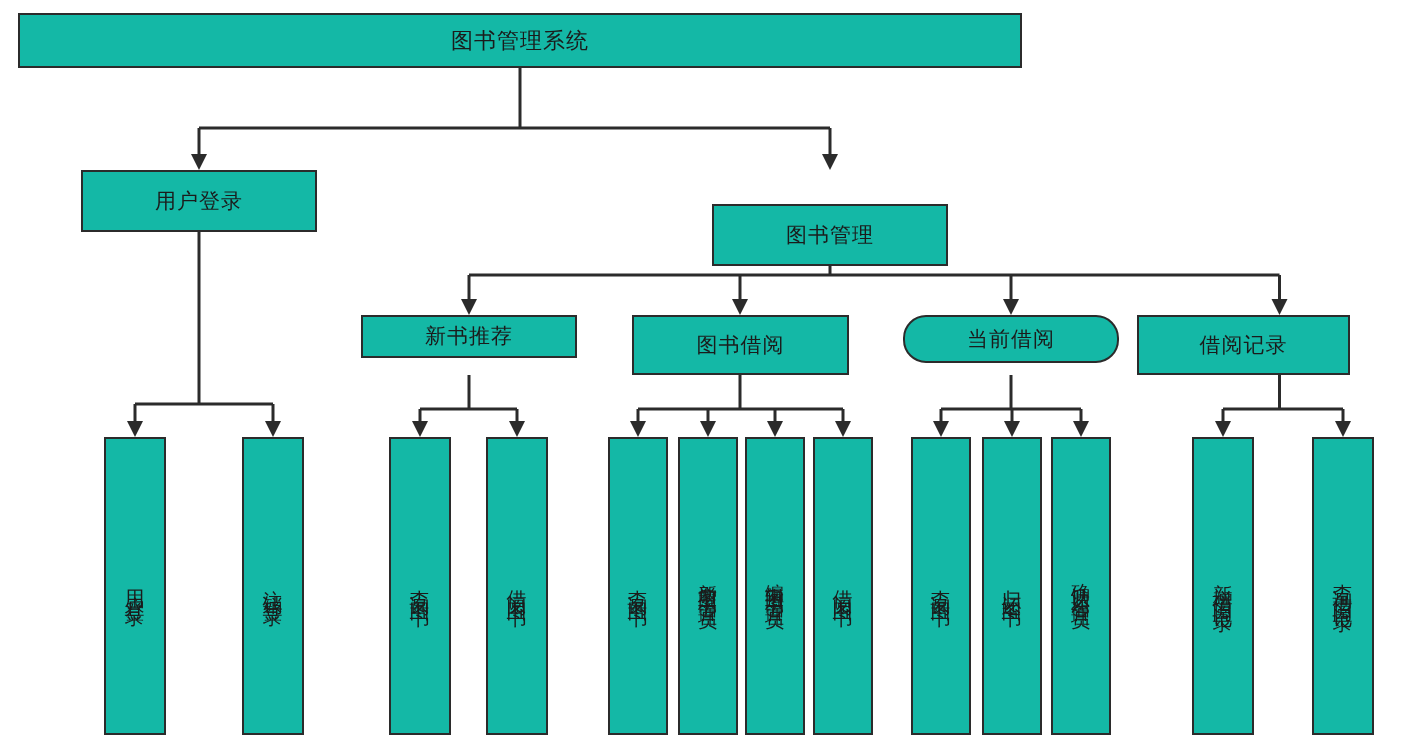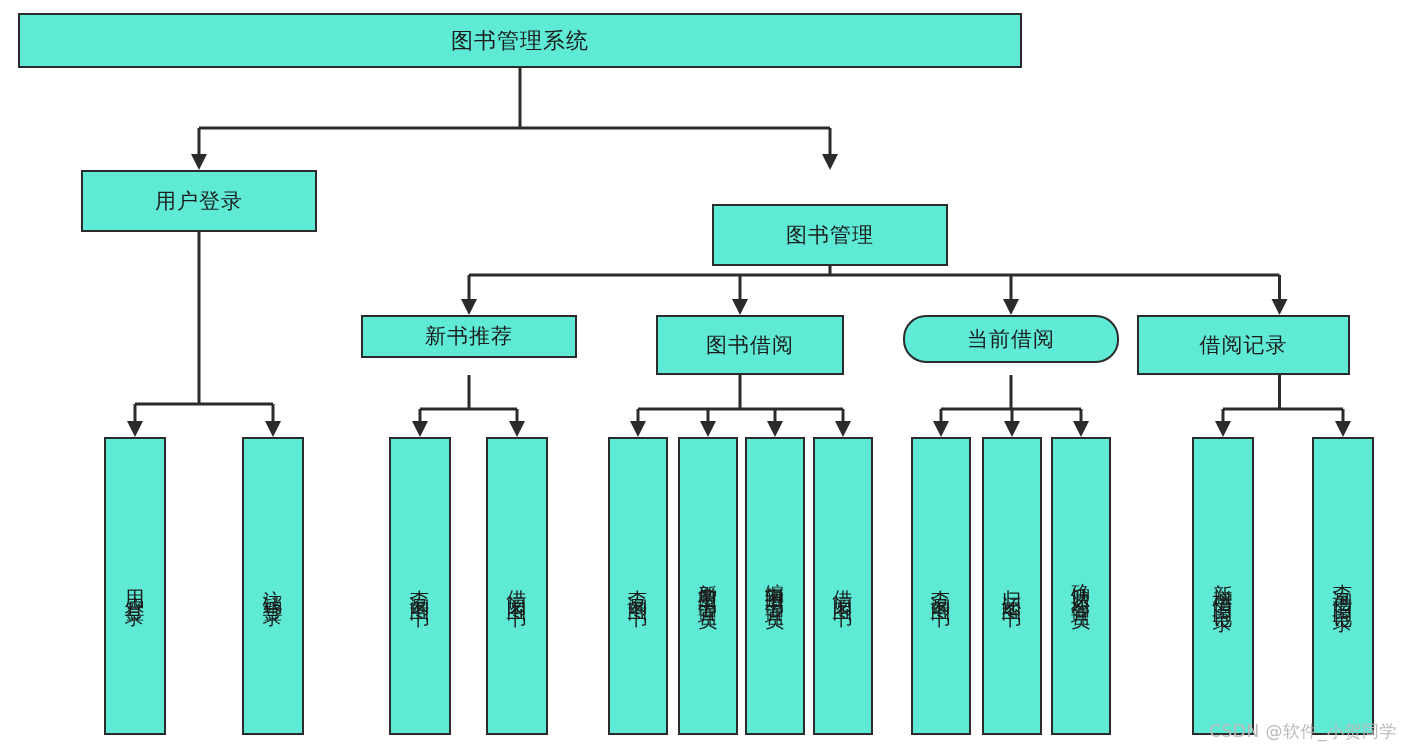--- a/index.html
+++ b/index.html
@@ -10,21 +10,21 @@
     font-family:"DejaVu Sans","Liberation Sans",sans-serif;
     overflow:hidden;
     position:relative;
   }
   #canvas{position:relative;width:1405px;height:747px;}
   svg.edges{position:absolute;left:0;top:0;width:1405px;height:747px;pointer-events:none;}
 
   .node{
     position:absolute;
     box-sizing:border-box;
-    background:#5eead4;
+    background:#14b8a6;
     border:2.5px solid #2b2b2b;
     display:flex;
     align-items:center;
     justify-content:center;
     color:#1b1b1b;
   }
   .node .label{
     font-size:21px;
     line-height:1.15;
     letter-spacing:1px;
@@ -123,21 +123,21 @@
       </div>
       <div class="node level1" style="left: 81px; top: 170px; width: 236px; height: 62px;">
         <span class="label">用户登录</span>
       </div>
       <div class="node level1" style="left: 712px; top: 170px; width: 236px; height: 62px; margin-top: 34px;">
         <span class="label">图书管理</span>
       </div>
       <div class="node level2" style="left: 361px; top: 315px; width: 216px; height: 43px;">
         <span class="label">新书推荐</span>
       </div>
-      <div class="node level2" style="left: 656px; top: 315px; width: 188px; height: 60px;">
+      <div class="node level2" style="left: 632px; top: 315px; width: 217px; height: 60px;">
         <span class="label">图书借阅</span>
       </div>
       <div class="node level2" style="left: 903px; top: 315px; width: 216px; height: 48px; border-radius: 23px;">
         <span class="label">当前借阅</span>
       </div>
       <div class="node level2" style="left: 1137px; top: 315px; width: 213px; height: 60px;">
         <span class="label">借阅记录</span>
       </div>
       <div class="node leaf" style="left: 104px; top: 437px; width: 62px; height: 298px;">
         <span class="label">用户登录</span>
@@ -172,14 +172,13 @@
       <div class="node leaf tall-text" style="left: 1051px; top: 437px; width: 60px; height: 298px;">
         <span class="label">确认归还（管理员）</span>
       </div>
       <div class="node leaf" style="left: 1192px; top: 437px; width: 62px; height: 298px;">
         <span class="label">新增借阅记录</span>
       </div>
       <div class="node leaf" style="left: 1312px; top: 437px; width: 62px; height: 298px;">
         <span class="label">查询借阅记录</span>
       </div>
     </div>
-  <div class="watermark">CSDN @软件_小贺同学</div>
 </div>
 
 </body></html>

